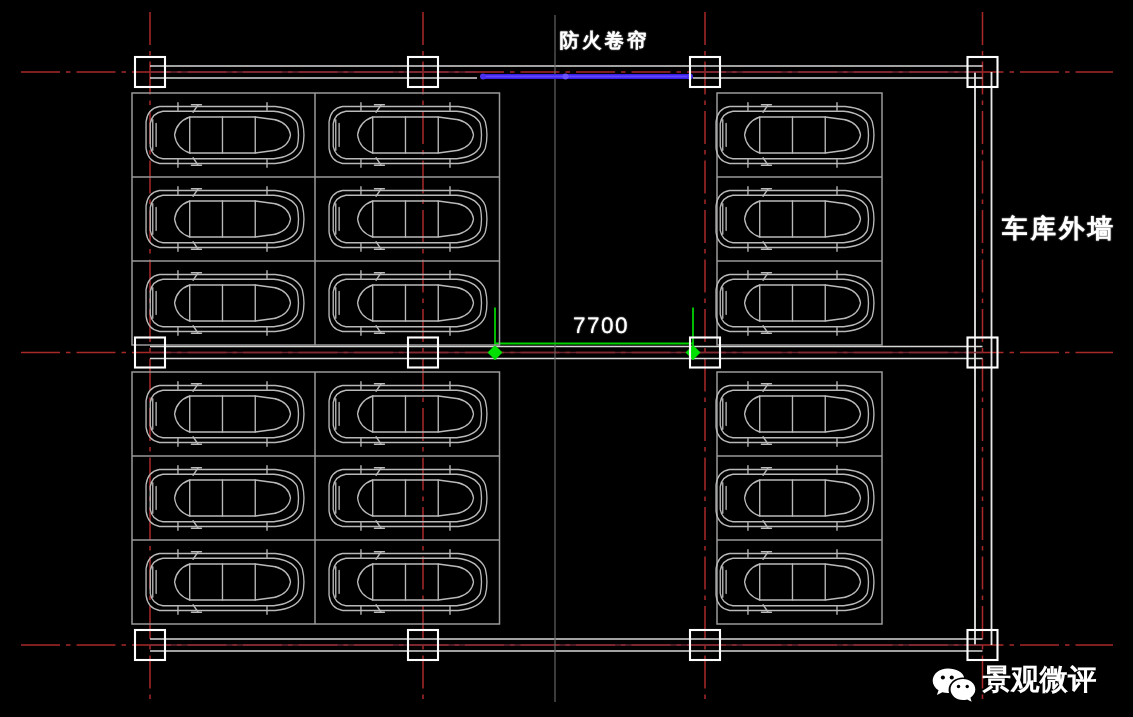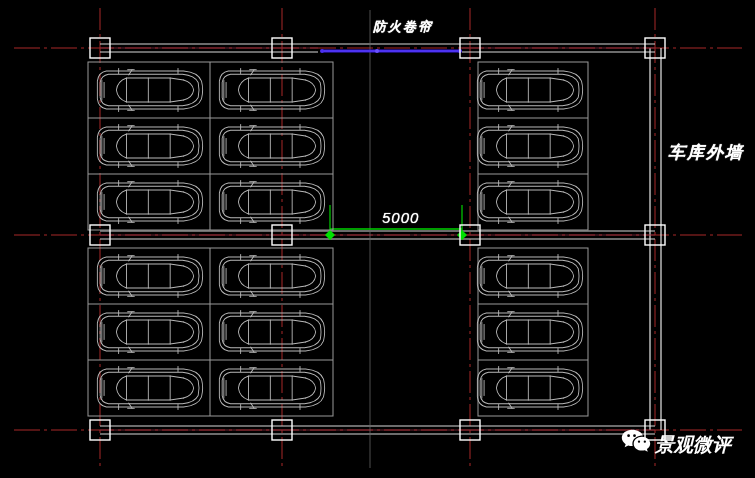--- a/index.html
+++ b/index.html
@@ -10,21 +10,20 @@
   }
   body {
     font-family: "Liberation Sans", sans-serif;
   }
   #cad-canvas {
     position: relative;
     width: 755px;
     height: 478px;
     background: #000000;
     overflow: hidden;
-    font-style: italic;
   }
   svg.cad-svg {
     position: absolute;
     left: 0;
     top: 0;
     width: 755px;
     height: 478px;
     display: block;
   }
   .label-text {
@@ -53,23 +52,23 @@
     left: 382px;
     top: 209px;
     font-size: 15px;
     font-family: "Liberation Sans", sans-serif;
     letter-spacing: 1px;
     font-weight: normal;
   }
   #watermark {
     position: absolute;
     left: 621px;
-    top: 428px;
+    top: 444px;
     display: flex;
-    align-items: flex-end;
+    align-items: flex-start;
     gap: 4px;
   }
   #watermark .wm-logo {
     width: 30px;
     height: 26px;
     display: block;
   }
   #watermark .wm-text {
     color: #ffffff;
     font-family: "DejaVu Sans", sans-serif;
@@ -241,21 +240,21 @@
       <rect x="272" y="420" width="20" height="20"></rect>
       <rect x="460" y="420" width="20" height="20"></rect>
       <rect x="645" y="420" width="20" height="20"></rect>
     </g>
   </svg>
 
   <div class="label-text" id="label-fire-shutter">防火卷帘</div>
 
   <div class="label-text" id="label-garage-wall">车库外墙</div>
 
-  <div class="label-text" id="label-dimension">5000</div>
+  <div class="label-text" id="label-dimension">7700</div>
 
   <div id="watermark">
     <svg class="wm-logo" viewBox="0 0 34 28">
       <g fill="#ffffff">
         <path d="M12.4,1.2 C6.0,1.2 0.9,5.3 0.9,10.4 C0.9,13.3 2.6,15.9 5.3,17.6 L4.1,21.2 L8.2,19.1 C9.5,19.5 10.9,19.7 12.4,19.7 C12.7,19.7 13.0,19.7 13.3,19.7 C13.0,18.9 12.9,18.1 12.9,17.2 C12.9,12.0 17.8,7.9 23.8,7.9 C24.1,7.9 24.4,7.9 24.7,7.9 C23.7,4.1 18.6,1.2 12.4,1.2 Z"></path>
         <path d="M33.1,17.0 C33.1,12.6 28.9,9.1 23.8,9.1 C18.6,9.1 14.4,12.6 14.4,17.0 C14.4,21.4 18.6,24.9 23.8,24.9 C24.9,24.9 25.9,24.8 26.9,24.5 L30.3,26.3 L29.4,23.2 C31.6,21.7 33.1,19.5 33.1,17.0 Z"></path>
       </g>
       <g fill="#000000">
         <circle cx="8.6" cy="8.0" r="1.55"></circle>
         <circle cx="15.3" cy="8.0" r="1.55"></circle>

